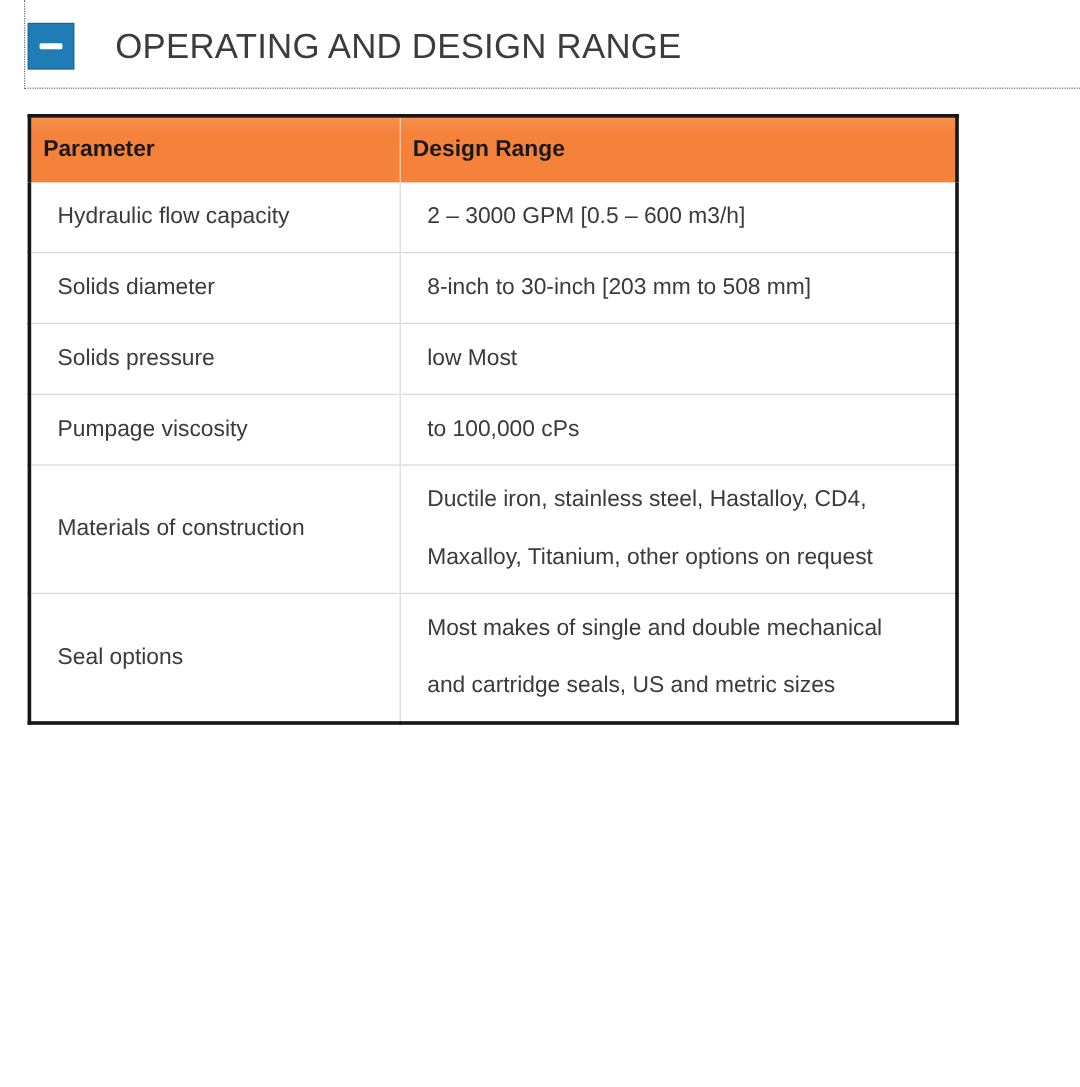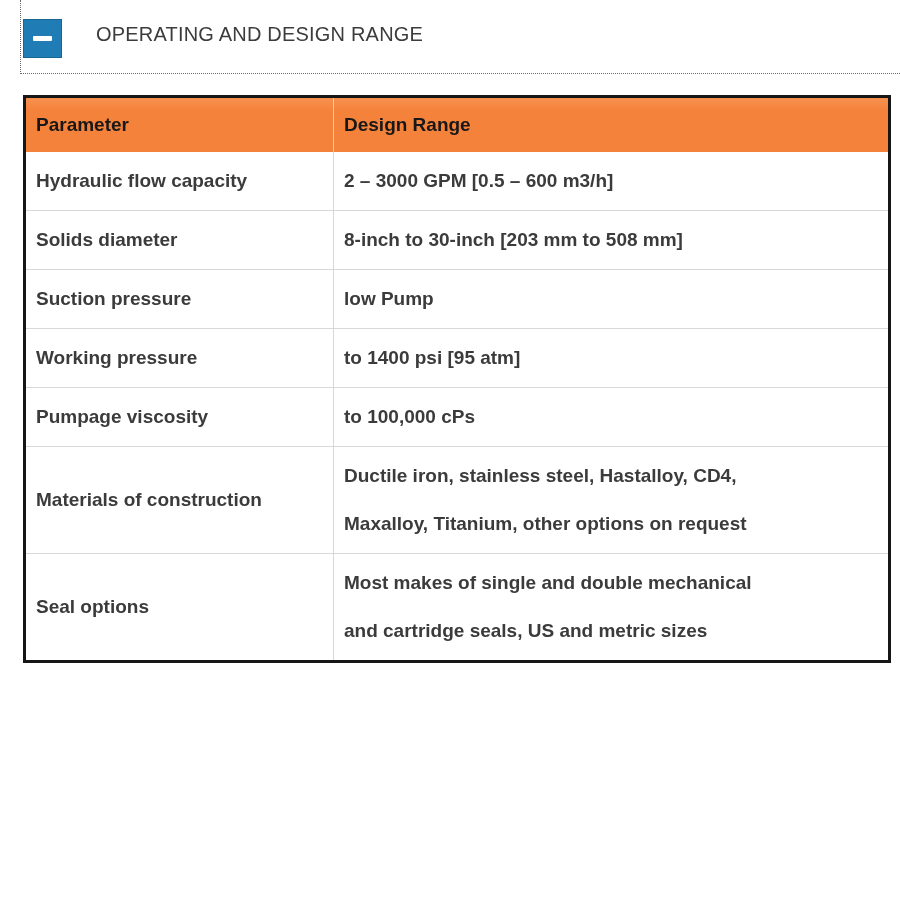--- a/index.html
+++ b/index.html
@@ -30,51 +30,51 @@
     background:var(--blue);
     border:1px solid rgba(0,0,0,0.18);
     display:flex;align-items:center;justify-content:center;
     cursor:pointer;flex:0 0 auto;
   }
   .minus-bar{
     display:block;width:19px;height:5px;
     background:#FFFFFF;border-radius:1px;
   }
   .section-title{
-    font-size:20px;font-weight:400;color:var(--title);
+    font-size:29px;font-weight:400;color:var(--title);
     letter-spacing:0.2px;
     margin-left:34px;margin-top:23px;
     white-space:nowrap;
   }
 
   
   table.spec-table{
     border-collapse:collapse;
     table-layout:fixed;
     margin-left:23px;
     margin-top:21px;
-    width:868px;
+    width:776px;
     border:3px solid var(--table-border);
   }
   .spec-table col.c1{width:309px;}
   .spec-table th{
     background:linear-gradient(#F79150 0%, var(--orange) 22%);
     color:#181818;
     font-size:19px;font-weight:700;
     text-align:left;
     height:55px;
     padding:0 10px;
     vertical-align:middle;
   }
   .spec-table th.value-col{border-left:1px solid rgba(255,255,255,0.55);margin-top:24px;}
   .spec-table td{
     color:var(--text);
-    font-size:19px;font-weight:700;
+    font-size:19px;font-weight:400;
     line-height:48px;
-    padding:5px 10px;
+    padding:5px 22px;
     vertical-align:middle;
     white-space:pre-line;
   }
   .spec-table tbody tr + tr td{border-top:1px solid var(--grid);}
   .spec-table td.value-col{border-left:1px solid var(--grid);}
 </style>
 </head>
 <body>
 
 <div class="section-header">
@@ -101,28 +101,24 @@
     <td class="value-col">2 – 3000 GPM [0.5 – 600 m3/h]</td>
   </tr>
 
 
   <tr>
     <td>Solids diameter</td>
     <td class="value-col">8-inch to 30-inch [203 mm to 508 mm]</td>
   </tr>
 
   <tr>
-    <td>Suction pressure</td>
-    <td class="value-col">low Pump</td>
+    <td>Solids pressure</td>
+    <td class="value-col">low Most</td>
   </tr>
 
-  <tr>
-    <td>Working pressure</td>
-    <td class="value-col">to 1400 psi [95 atm]</td>
-  </tr>
 
 
   <tr>
     <td>Pumpage viscosity</td>
     <td class="value-col">to 100,000 cPs</td>
   </tr>
 
 
 
   <tr>

